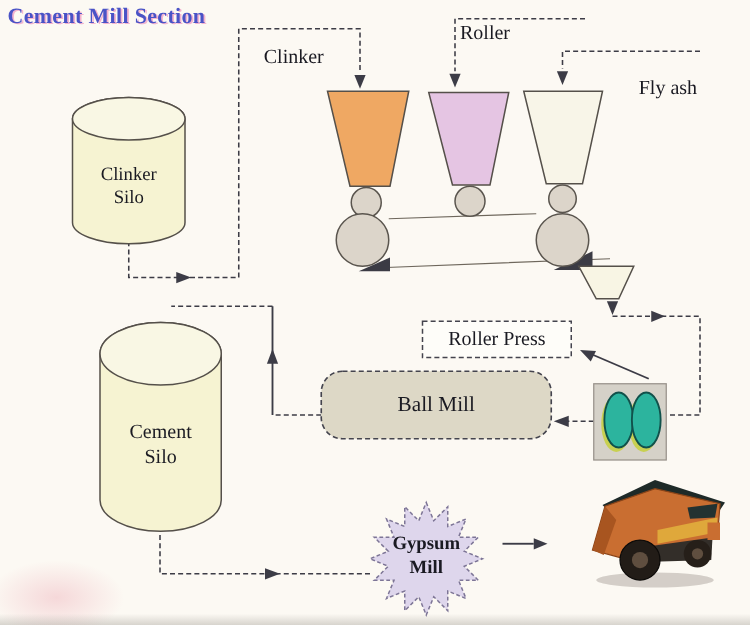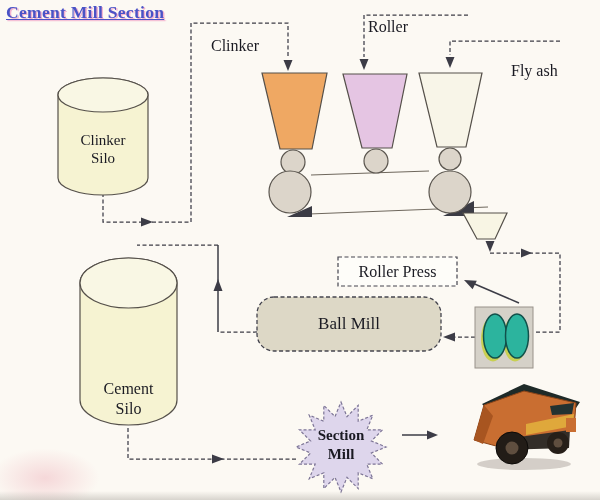--- a/index.html
+++ b/index.html
@@ -15,21 +15,21 @@
     left:6px; top:2px; font-size:17.5px; font-weight:bold;
     letter-spacing:.3px;
     text-shadow:1.4px 1.2px 0 rgba(236,110,170,.5);
   }
   .feed { font-size:16px; }
   .feed-clinker { left:211px; top:37px; }
   .feed-gypsum  { left:368px; top:18px; }
   .feed-flyash  { left:511px; top:42px;margin-top:20px; }
   .node-lbl { text-align:center; }
   .clinker-silo-lbl { left:58px;  top:131px; width:90px;  font-size:15px; line-height:18px; }
-  .cement-silo-lbl  { left:79px;  top:336px; width:99px;  font-size:16px; line-height:20px;margin-top:43px; }
+  .cement-silo-lbl  { left:79px;  top:336px; width:99px;  font-size:16px; line-height:20px; }
   .roller-press-lbl { left:338px; top:257px; width:119px; height:29px;
                       display:flex; align-items:center; justify-content:center; font-size:16px; }
   .ball-mill-lbl    { left:257px; top:297px; width:184px; height:54px;
                       display:flex; align-items:center; justify-content:center; font-size:17px; }
   .packing-lbl      { left:298px; top:426px; width:86px; font-size:15px;
                       font-weight:bold; line-height:19px; }
   .lbl span { display:block; }
   .smudge-pink {
     position:absolute; left:-10px; bottom:-8px; width:110px; height:60px; z-index:0;
     background:radial-gradient(ellipse at center, rgba(228,130,150,.28), rgba(228,130,150,0) 70%);
@@ -130,39 +130,39 @@
       <polygon points="84,26 108,23 106,34 86,35" fill="#233231"></polygon>
       <polygon points="32,60 104,50 103,68 36,70" fill="#332e29"></polygon>
       <circle cx="46" cy="68" r="16" fill="#221c17" stroke="#0c0a08"></circle>
       <circle cx="46" cy="68" r="6.5" fill="#5f4e3f"></circle>
       <circle cx="92" cy="63" r="11" fill="#261f19"></circle>
       <circle cx="92" cy="63" r="4.5" fill="#5f4e3f"></circle>
       <rect x="100" y="38" width="10" height="14" fill="#c96e31"></rect>
     </g>
   </svg>
 
-  <div class="lbl title" style="color: rgb(74, 83, 198); text-decoration: underline;">Cement Mill Section</div>
+  <div class="lbl title" style="color: rgb(74, 83, 198);">Cement Mill Section</div>
 
   <div class="lbl feed feed-clinker">Clinker</div>
   <div class="lbl feed feed-gypsum">Roller</div>
   <div class="lbl feed feed-flyash">Fly ash</div>
 
   <div class="lbl node-lbl clinker-silo-lbl">
     <span>Clinker</span>
     <span>Silo</span>
   </div>
 
   <div class="lbl node-lbl cement-silo-lbl">
     <span>Cement</span>
     <span>Silo</span>
   </div>
 
   <div class="lbl node-lbl ball-mill-lbl">Ball Mill</div>
 
   <div class="lbl node-lbl roller-press-lbl">Roller Press</div>
 
   <div class="lbl node-lbl packing-lbl">
-    <span>Section</span>
+    <span>Gypsum</span>
     <span>Mill</span>
   </div>
 
   <div class="smudge-bottom"></div>
 </div>
 
 </body></html>

